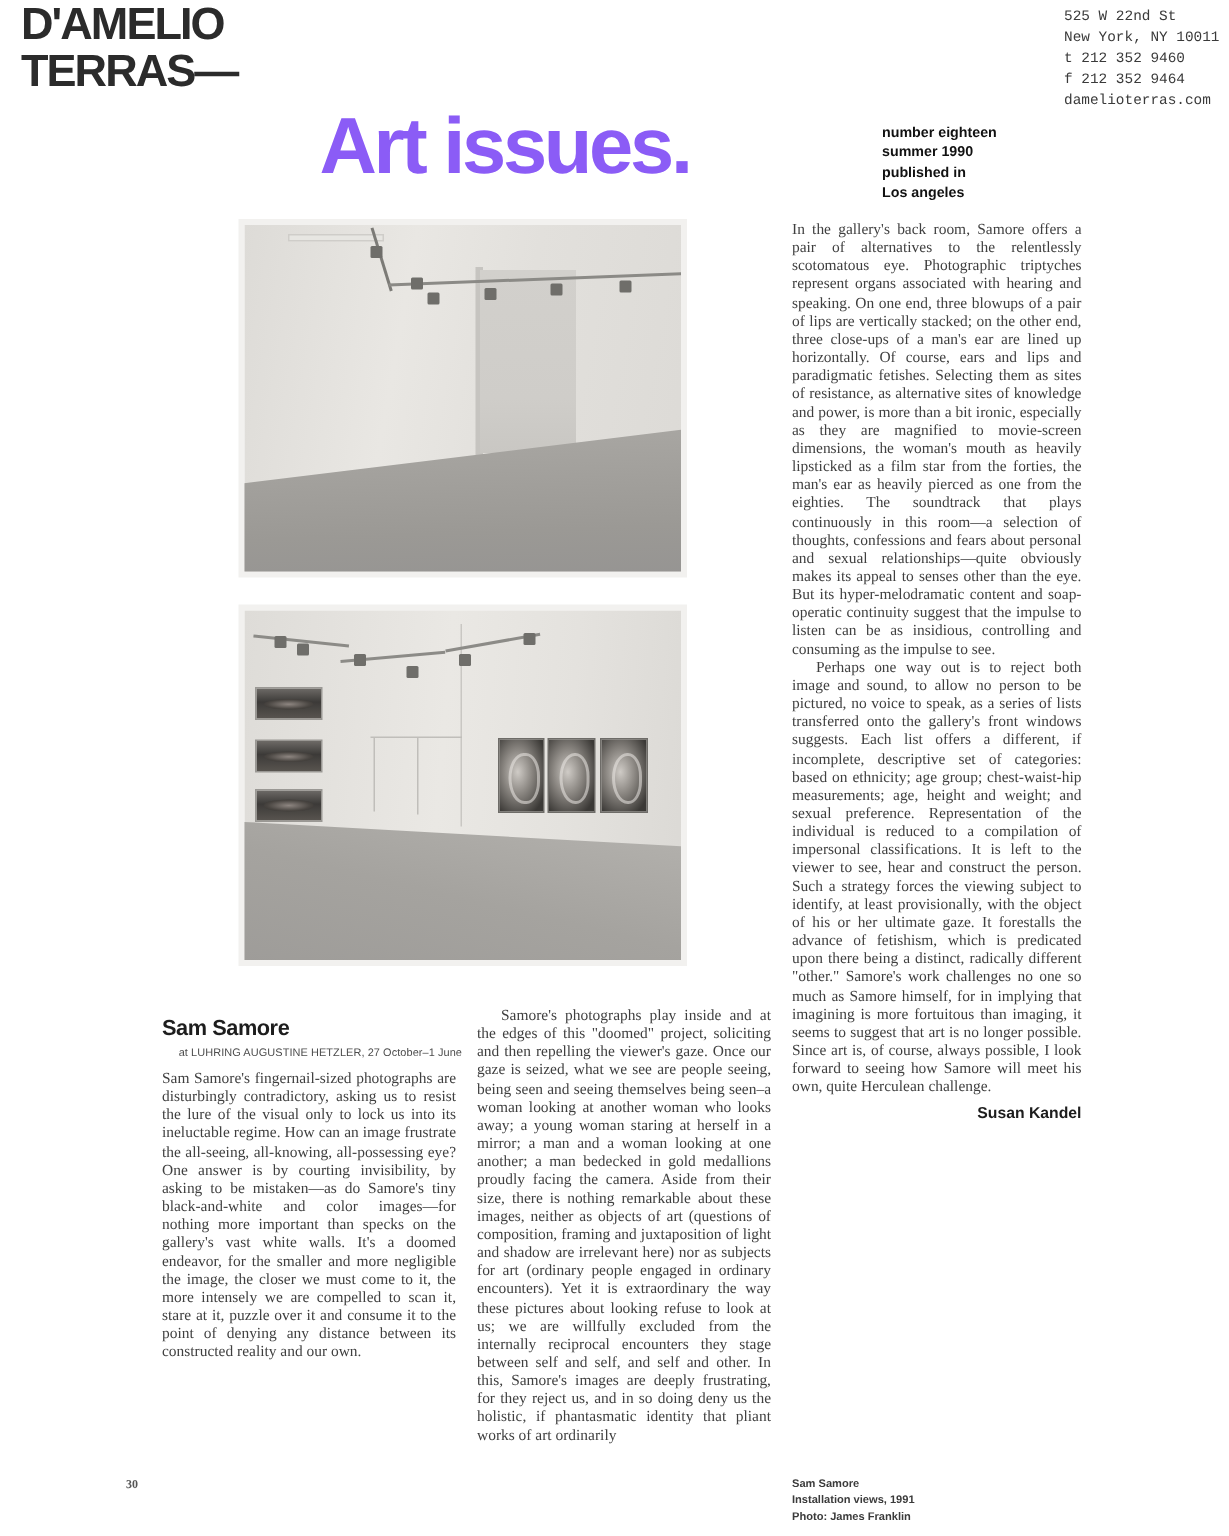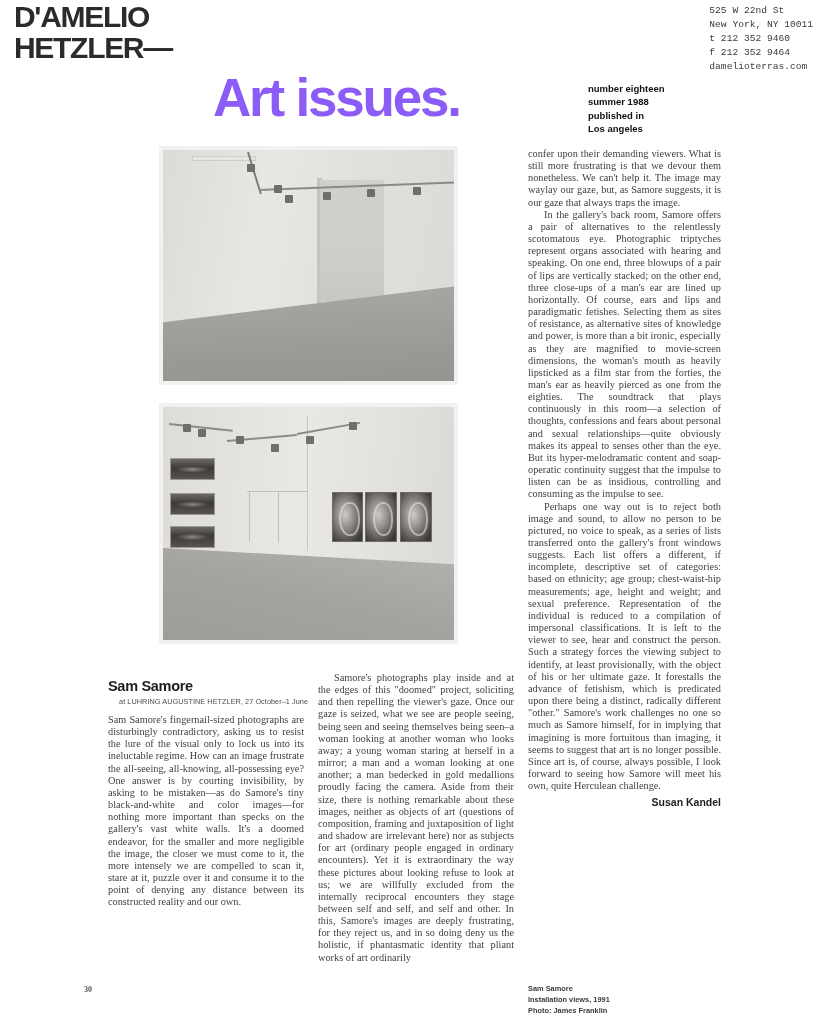--- a/index.html
+++ b/index.html
@@ -212,30 +212,30 @@
     font-family: Liberation Serif, serif;
     font-weight: bold;
     font-size: 8px;
     color: #555;
   }
 </style>
 </head>
 <body>
 
 <div class="gallery-logo">D'AMELIO
-HETZLER—</div>
+TERRAS—</div>
 <div class="gallery-address">525 W 22nd St
 New York, NY 10011
 t 212 352 9460
 f 212 352 9464
 damelioterras.com</div>
 
 <div class="mag-title">Art issues.</div>
 <div class="mag-meta">number eighteen
-summer 1988
+summer 1990
 published in
 Los angeles</div>
 
 <div class="photo" id="photo-1">
   <div class="ph-inner">
     <div class="wall-left-1"></div>
     <div class="doorjamb-1"></div>
     <div class="doorway-1"></div>
     <div class="ceiling-strip"></div>
     <div class="track-diag-1"></div>
@@ -288,21 +288,20 @@
 
 <div class="col" id="col-1">
   <p>Sam Samore's fingernail-sized photographs are disturbingly contradictory, asking us to resist the lure of the visual only to lock us into its ineluctable regime. How can an image frustrate the all-seeing, all-knowing, all-possessing eye? One answer is by courting invisibility, by asking to be mistaken—as do Samore's tiny black-and-white and color images—for nothing more important than specks on the gallery's vast white walls. It's a doomed endeavor, for the smaller and more negligible the image, the closer we must come to it, the more intensely we are compelled to scan it, stare at it, puzzle over it and consume it to the point of denying any distance between its constructed reality and our own.</p>
 </div>
 
 <div class="col" id="col-2">
   <p style="text-indent:16px">Samore's photographs play inside and at the edges of this "doomed" project, soliciting and then repelling the viewer's gaze. Once our gaze is seized, what we see are people seeing, being seen and seeing themselves being seen–a woman looking at another woman who looks away; a young woman staring at herself in a mirror; a man and a woman looking at one another; a man bedecked in gold medallions proudly facing the camera. Aside from their size, there is nothing remarkable about these images, neither as objects of art (questions of composition, framing and juxtaposition of light and shadow are irrelevant here) nor as subjects for art (ordinary people engaged in ordinary encounters). Yet it is extraordinary the way these pictures about looking refuse to look at us; we are willfully excluded from the internally reciprocal encounters they stage between self and self, and self and other. In this, Samore's images are deeply frustrating, for they reject us, and in so doing deny us the holistic, if phantasmatic identity that pliant works of art ordinarily</p>
 </div>
 
 <div class="col" id="col-3">
-  <p>confer upon their demanding viewers. What is still more frustrating is that we devour them nonetheless. We can't help it. The image may waylay our gaze, but, as Samore suggests, it is our gaze that always traps the image.</p>
   <p>In the gallery's back room, Samore offers a pair of alternatives to the relentlessly scotomatous eye. Photographic triptyches represent organs associated with hearing and speaking. On one end, three blowups of a pair of lips are vertically stacked; on the other end, three close-ups of a man's ear are lined up horizontally. Of course, ears and lips and paradigmatic fetishes. Selecting them as sites of resistance, as alternative sites of knowledge and power, is more than a bit ironic, especially as they are magnified to movie-screen dimensions, the woman's mouth as heavily lipsticked as a film star from the forties, the man's ear as heavily pierced as one from the eighties. The soundtrack that plays continuously in this room—a selection of thoughts, confessions and fears about personal and sexual relationships—quite obviously makes its appeal to senses other than the eye. But its hyper-melodramatic content and soap-operatic continuity suggest that the impulse to listen can be as insidious, controlling and consuming as the impulse to see.</p>
   <p>Perhaps one way out is to reject both image and sound, to allow no person to be pictured, no voice to speak, as a series of lists transferred onto the gallery's front windows suggests. Each list offers a different, if incomplete, descriptive set of categories: based on ethnicity; age group; chest-waist-hip measurements; age, height and weight; and sexual preference. Representation of the individual is reduced to a compilation of impersonal classifications. It is left to the viewer to see, hear and construct the person. Such a strategy forces the viewing subject to identify, at least provisionally, with the object of his or her ultimate gaze. It forestalls the advance of fetishism, which is predicated upon there being a distinct, radically different "other." Samore's work challenges no one so much as Samore himself, for in implying that imagining is more fortuitous than imaging, it seems to suggest that art is no longer possible. Since art is, of course, always possible, I look forward to seeing how Samore will meet his own, quite Herculean challenge.</p>
   <div class="author">Susan Kandel</div>
 </div>
 
 <div class="photo-credit">Sam Samore
 Installation views, 1991
 Photo: James Franklin</div>
 <div class="page-number">30</div>
 

